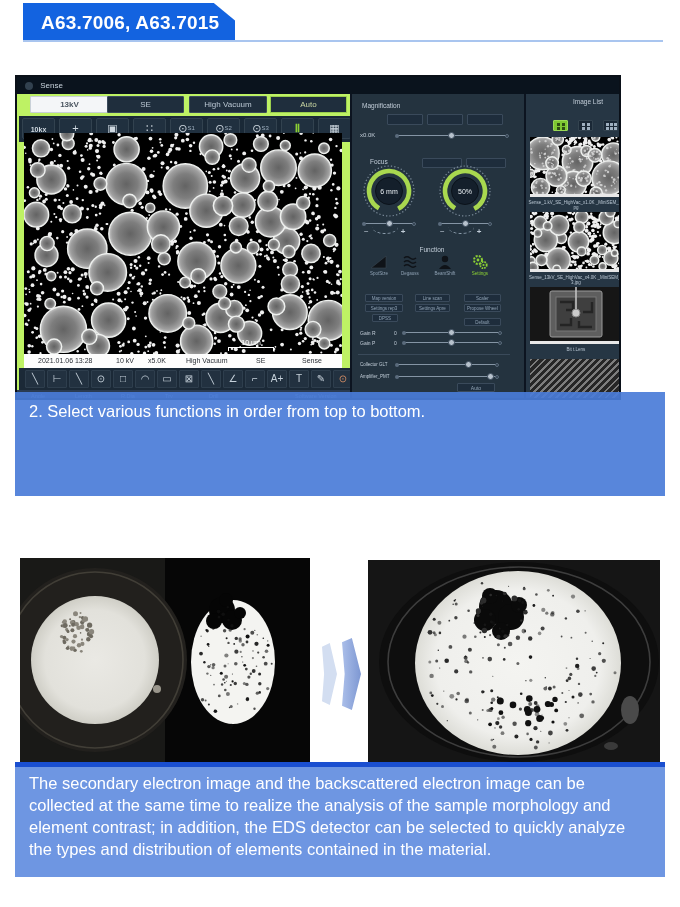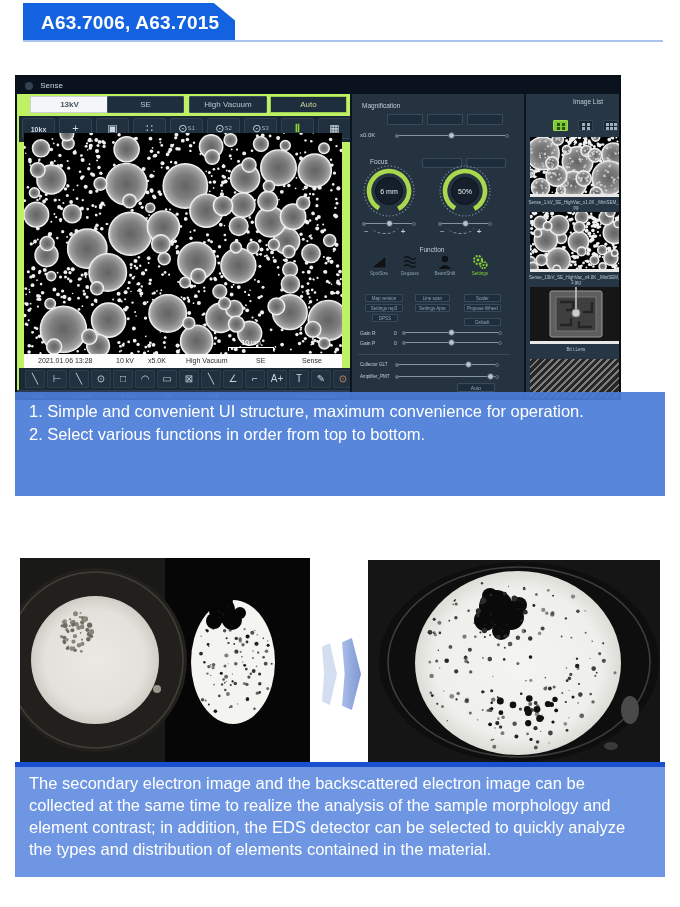--- a/index.html
+++ b/index.html
@@ -1511,21 +1511,20 @@
             <path d="M46 22 V0" stroke="#c2c2c2" stroke-width="1.6"></path>
           </svg>
         </div>
       <div class="tcap" style="top:253px;">Bit t.Lens</div>
       <div class="thumb" id="thumb4" style="top:265px;height:46px;border-bottom:none;
            background:repeating-linear-gradient(135deg,#7d7d7d 0 2px,#262626 2px 5px);"></div>
     </div>
   </div>
 
   <div class="callout1">
-    <div>1. Simple and convenient UI structure, maximum convenience for operation.</div>
     <div>2. Select various functions in order from top to bottom.</div>
   </div>
 
   <div class="imgA" id="imgA">
       <svg width="290" height="205" viewBox="0 0 290 205" style="position:absolute;left:0;top:0;">
         <rect width="290" height="205" fill="#191917"></rect>
         <rect x="145" width="145" height="205" fill="#060606"></rect>
         <circle cx="75" cy="102" r="92" fill="#22201d"></circle>
         <circle cx="75" cy="102" r="88" fill="none" stroke="#45413a" stroke-width="1.6" opacity="0.9"></circle>
         <defs>

